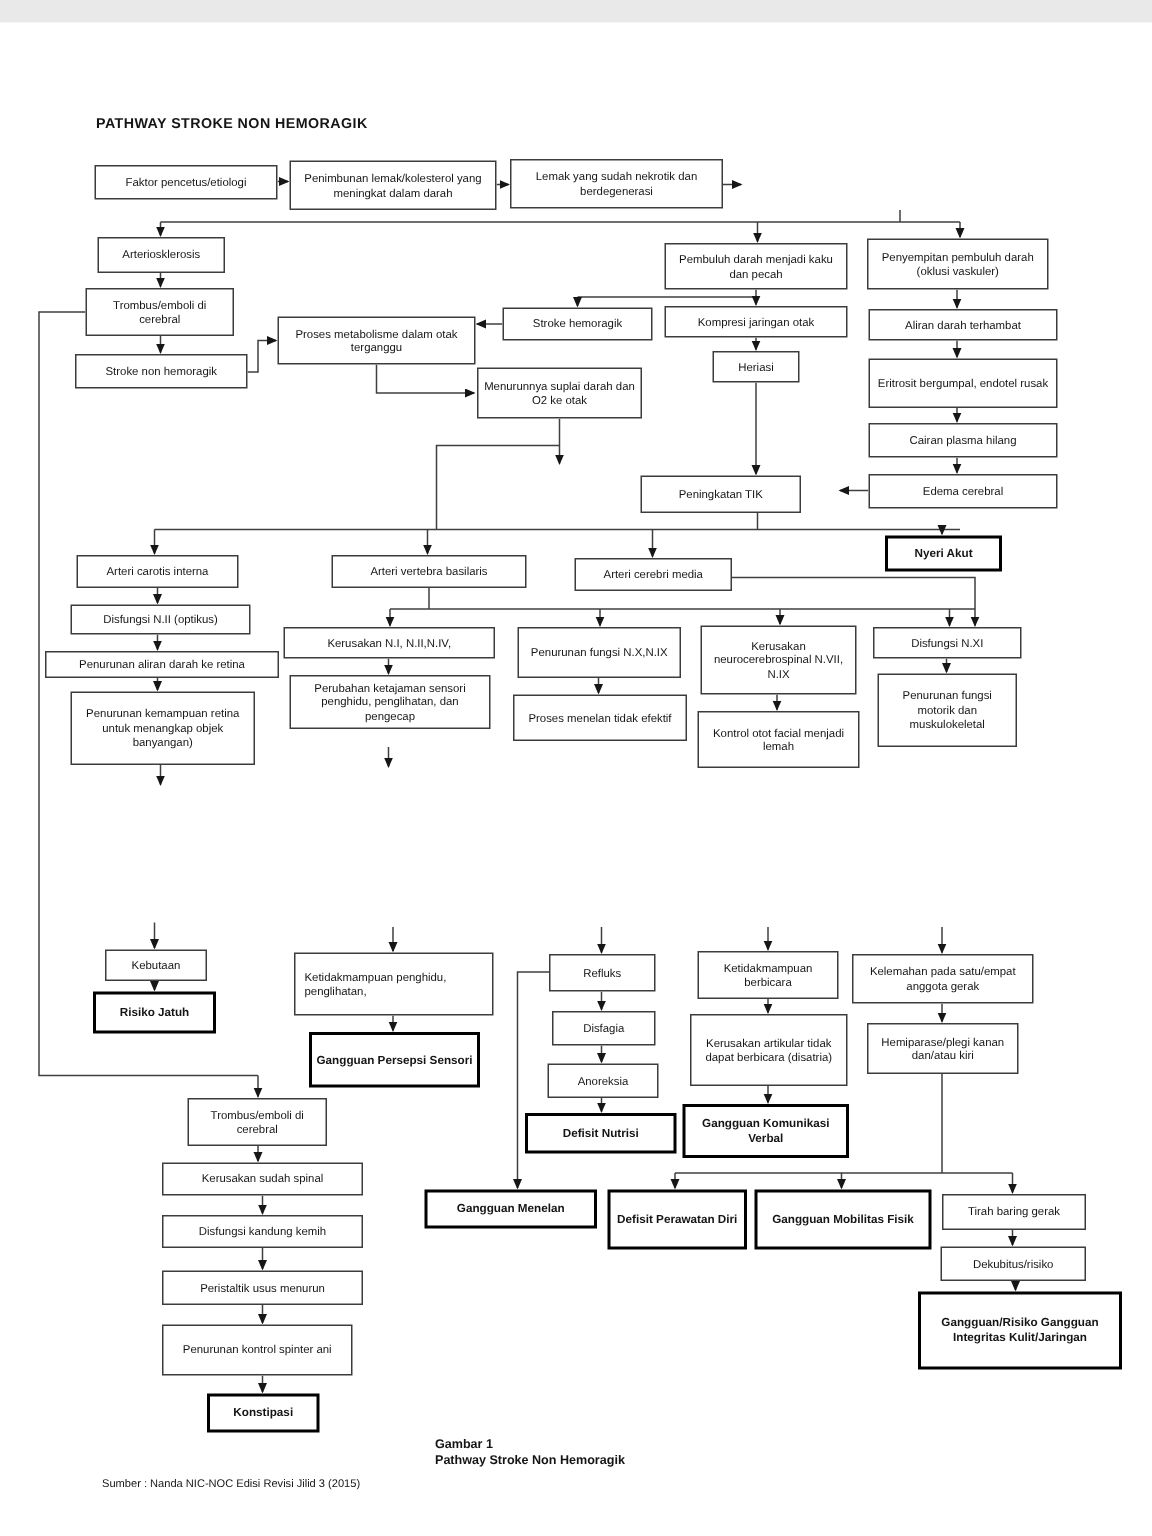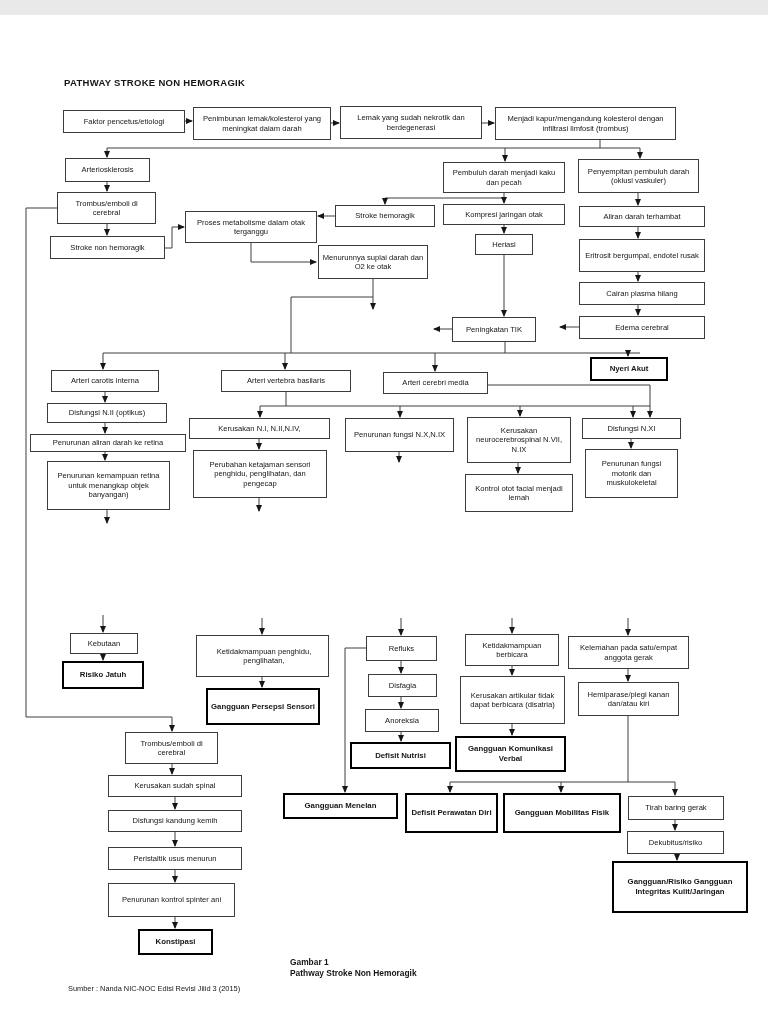--- a/index.html
+++ b/index.html
@@ -3,21 +3,21 @@
 <meta charset="utf-8">
 <style>
   html,body{margin:0;padding:0;background:#e9e9e9;}
   .page{position:relative;width:768px;height:1024px;background:#ffffff;margin:15px auto;
         font-family:Liberation Sans, sans-serif;color:#151515;overflow:hidden;}
   .lines{position:absolute;left:0;top:0;width:768px;height:1024px;z-index:1;}
   .node{position:absolute;z-index:2;display:flex;align-items:center;justify-content:center;
         text-align:center;border:1px solid #3c3c3c;background:#fff;font-size:7.6px;
         line-height:1.25;padding:1px 3px;box-sizing:border-box;}
   .node.dx{border:2.4px solid #000;font-weight:bold;font-size:7.8px;}
-  .node.left-text{justify-content:flex-start;text-align:center;padding-left:6px;}
+  .node.left-text{justify-content:flex-start;text-align:left;padding-left:6px;}
   .title{position:absolute;left:64px;top:62px;z-index:2;font-weight:bold;font-size:9.5px;letter-spacing:.3px;}
   .caption{position:absolute;left:290px;top:942px;width:200px;z-index:2;
            font-weight:bold;font-size:8.4px;line-height:1.35;}
   .source{position:absolute;left:68px;top:969px;z-index:2;font-size:7.4px;}
   .a{marker-end:url(#arr);}
   line,polyline{stroke:#3f3f3f;stroke-width:1;fill:none;}
 </style>
 </head>
 <body>
 
@@ -107,46 +107,46 @@
     <line class="a" x1="172" y1="749" x2="172" y2="759"></line>
     <line class="a" x1="175" y1="782" x2="175" y2="794"></line>
     <line class="a" x1="175" y1="817" x2="175" y2="831"></line>
     <line class="a" x1="175" y1="855" x2="175" y2="867"></line>
     <line class="a" x1="175" y1="902" x2="175" y2="913"></line>
   </svg>
 
   <div class="node" style="left:63px;top:95px;width:122px;height:23px">Faktor pencetus/etiologi</div>
   <div class="node" style="left:193px;top:92px;width:138px;height:33px">Penimbunan lemak/kolesterol yang meningkat dalam darah</div>
   <div class="node" style="left:340px;top:91px;width:142px;height:33px">Lemak yang sudah nekrotik dan berdegenerasi</div>
-  <div class="node" style="left:495px;top:92px;width:181px;height:33px">Menjadi kapur/mengandung kolesterol dengan infiltrasi limfosit (trombus)</div>
   <div class="node" style="left:65px;top:143px;width:85px;height:24px">Arteriosklerosis</div>
   <div class="node" style="left:57px;top:177px;width:99px;height:32px">Trombus/emboli di cerebral</div>
   <div class="node" style="left:50px;top:221px;width:115px;height:23px">Stroke non hemoragik</div>
   <div class="node" style="left:185px;top:196px;width:132px;height:32px">Proses metabolisme dalam otak terganggu</div>
   <div class="node" style="left:335px;top:190px;width:100px;height:22px">Stroke hemoragik</div>
   <div class="node" style="left:443px;top:147px;width:122px;height:31px">Pembuluh darah menjadi kaku dan pecah</div>
   <div class="node" style="left:443px;top:189px;width:122px;height:21px">Kompresi jaringan otak</div>
   <div class="node" style="left:475px;top:219px;width:58px;height:21px">Heriasi</div>
   <div class="node" style="left:578px;top:144px;width:121px;height:34px">Penyempitan pembuluh darah (oklusi vaskuler)</div>
   <div class="node" style="left:579px;top:191px;width:126px;height:21px">Aliran darah terhambat</div>
   <div class="node" style="left:579px;top:224px;width:126px;height:33px">Eritrosit bergumpal, endotel rusak</div>
   <div class="node" style="left:579px;top:267px;width:126px;height:23px">Cairan plasma hilang</div>
   <div class="node" style="left:318px;top:230px;width:110px;height:34px">Menurunnya suplai darah dan O2 ke otak</div>
-  <div class="node" style="left:452px;top:302px;width:84px;height:25px">Peningkatan TIK</div>
+  <div class="node" style="left:427px;top:302px;width:107px;height:25px">Peningkatan TIK</div>
   <div class="node" style="left:579px;top:301px;width:126px;height:23px">Edema cerebral</div>
   <div class="node dx" style="left:590px;top:342px;width:78px;height:24px">Nyeri Akut</div>
   <div class="node" style="left:51px;top:355px;width:108px;height:22px">Arteri carotis interna</div>
   <div class="node" style="left:221px;top:355px;width:130px;height:22px">Arteri vertebra basilaris</div>
   <div class="node" style="left:383px;top:357px;width:105px;height:22px">Arteri cerebri media</div>
   <div class="node" style="left:47px;top:388px;width:120px;height:20px">Disfungsi N.II (optikus)</div>
   <div class="node" style="left:30px;top:419px;width:156px;height:18px">Penurunan aliran darah ke retina</div>
   <div class="node" style="left:47px;top:446px;width:123px;height:49px">Penurunan kemampuan retina untuk menangkap objek banyangan)</div>
   <div class="node" style="left:189px;top:403px;width:141px;height:21px">Kerusakan N.I, N.II,N.IV,</div>
-  <div class="node" style="left:193px;top:435px;width:134px;height:48px">Perubahan ketajaman sensori penghidu, penglihatan, dan pengecap</div>
+  <div class="node" style="left:193px;top:435px;width:134px;height:36px">Perubahan ketajaman sensori penghidu, penglihatan, dan pengecap</div>
   <div class="node" style="left:345px;top:403px;width:109px;height:34px">Penurunan fungsi N.X,N.IX</div>
+  <div class="node" style="left:342px;top:448px;width:116px;height:31px">Proses menelan tidak efektif</div>
   <div class="node" style="left:467px;top:402px;width:104px;height:46px">Kerusakan neurocerebrospinal N.VII, N.IX</div>
   <div class="node" style="left:465px;top:459px;width:108px;height:38px">Kontrol otot facial menjadi lemah</div>
   <div class="node" style="left:582px;top:403px;width:99px;height:21px">Disfungsi N.XI</div>
   <div class="node" style="left:585px;top:434px;width:93px;height:49px">Penurunan fungsi motorik dan muskulokeletal</div>
 
   <div class="node" style="left:70px;top:618px;width:68px;height:21px">Kebutaan</div>
   <div class="node dx" style="left:62px;top:646px;width:82px;height:28px">Risiko Jatuh</div>
   <div class="node left-text" style="left:196px;top:620px;width:133px;height:42px">Ketidakmampuan penghidu, penglihatan,</div>
   <div class="node dx" style="left:206px;top:673px;width:114px;height:37px">Gangguan Persepsi Sensori</div>
   <div class="node" style="left:366px;top:621px;width:71px;height:25px">Refluks</div>

